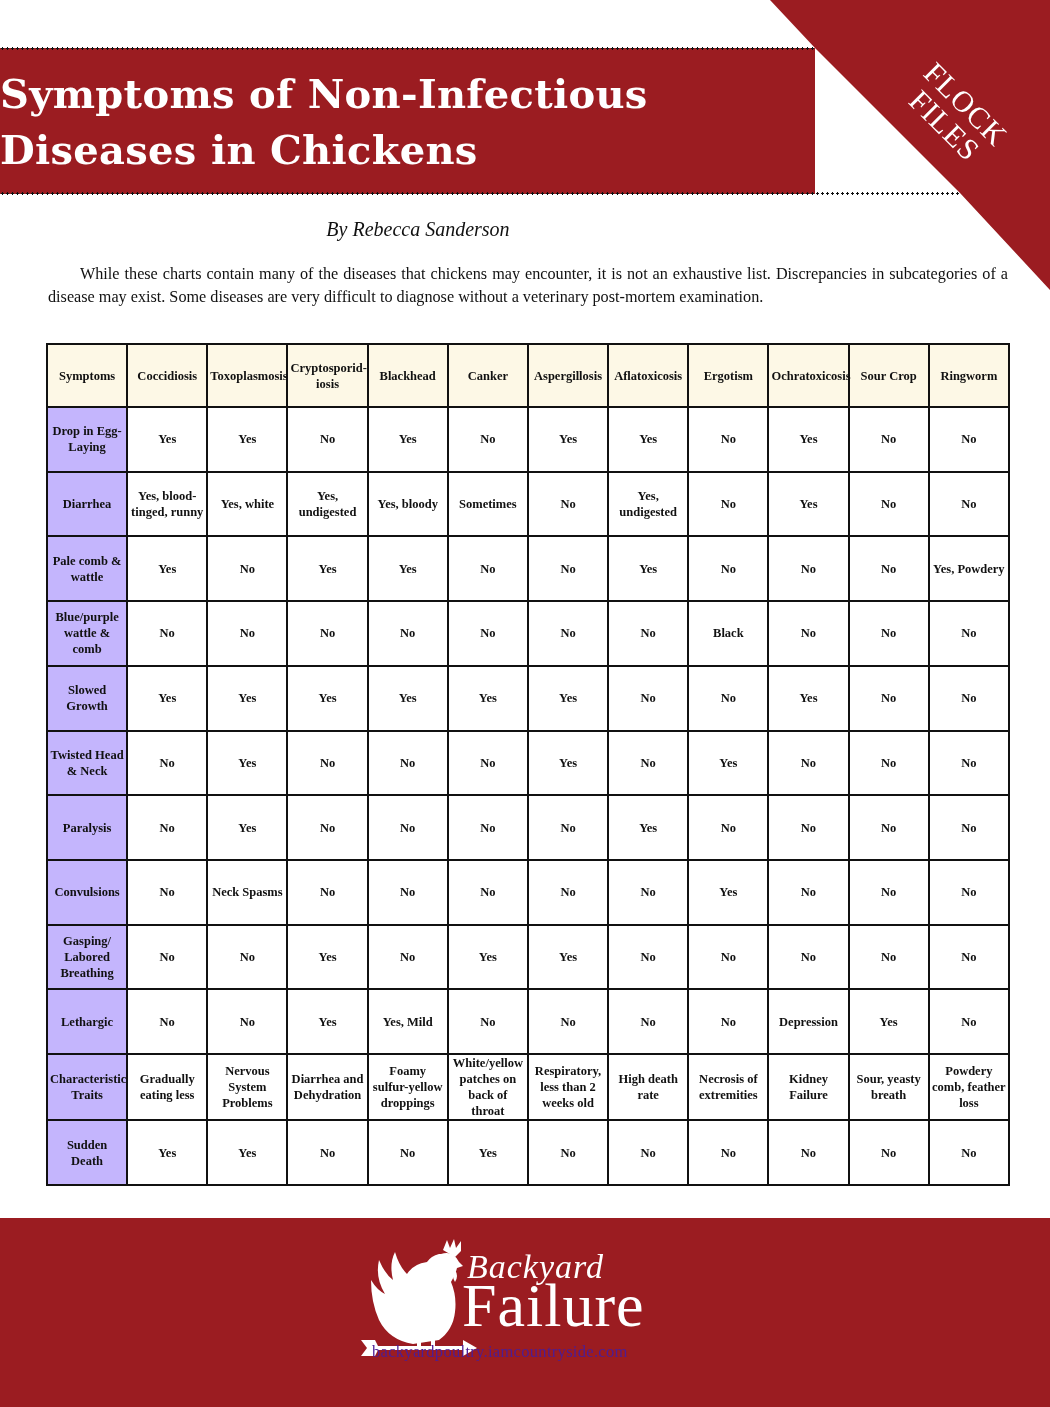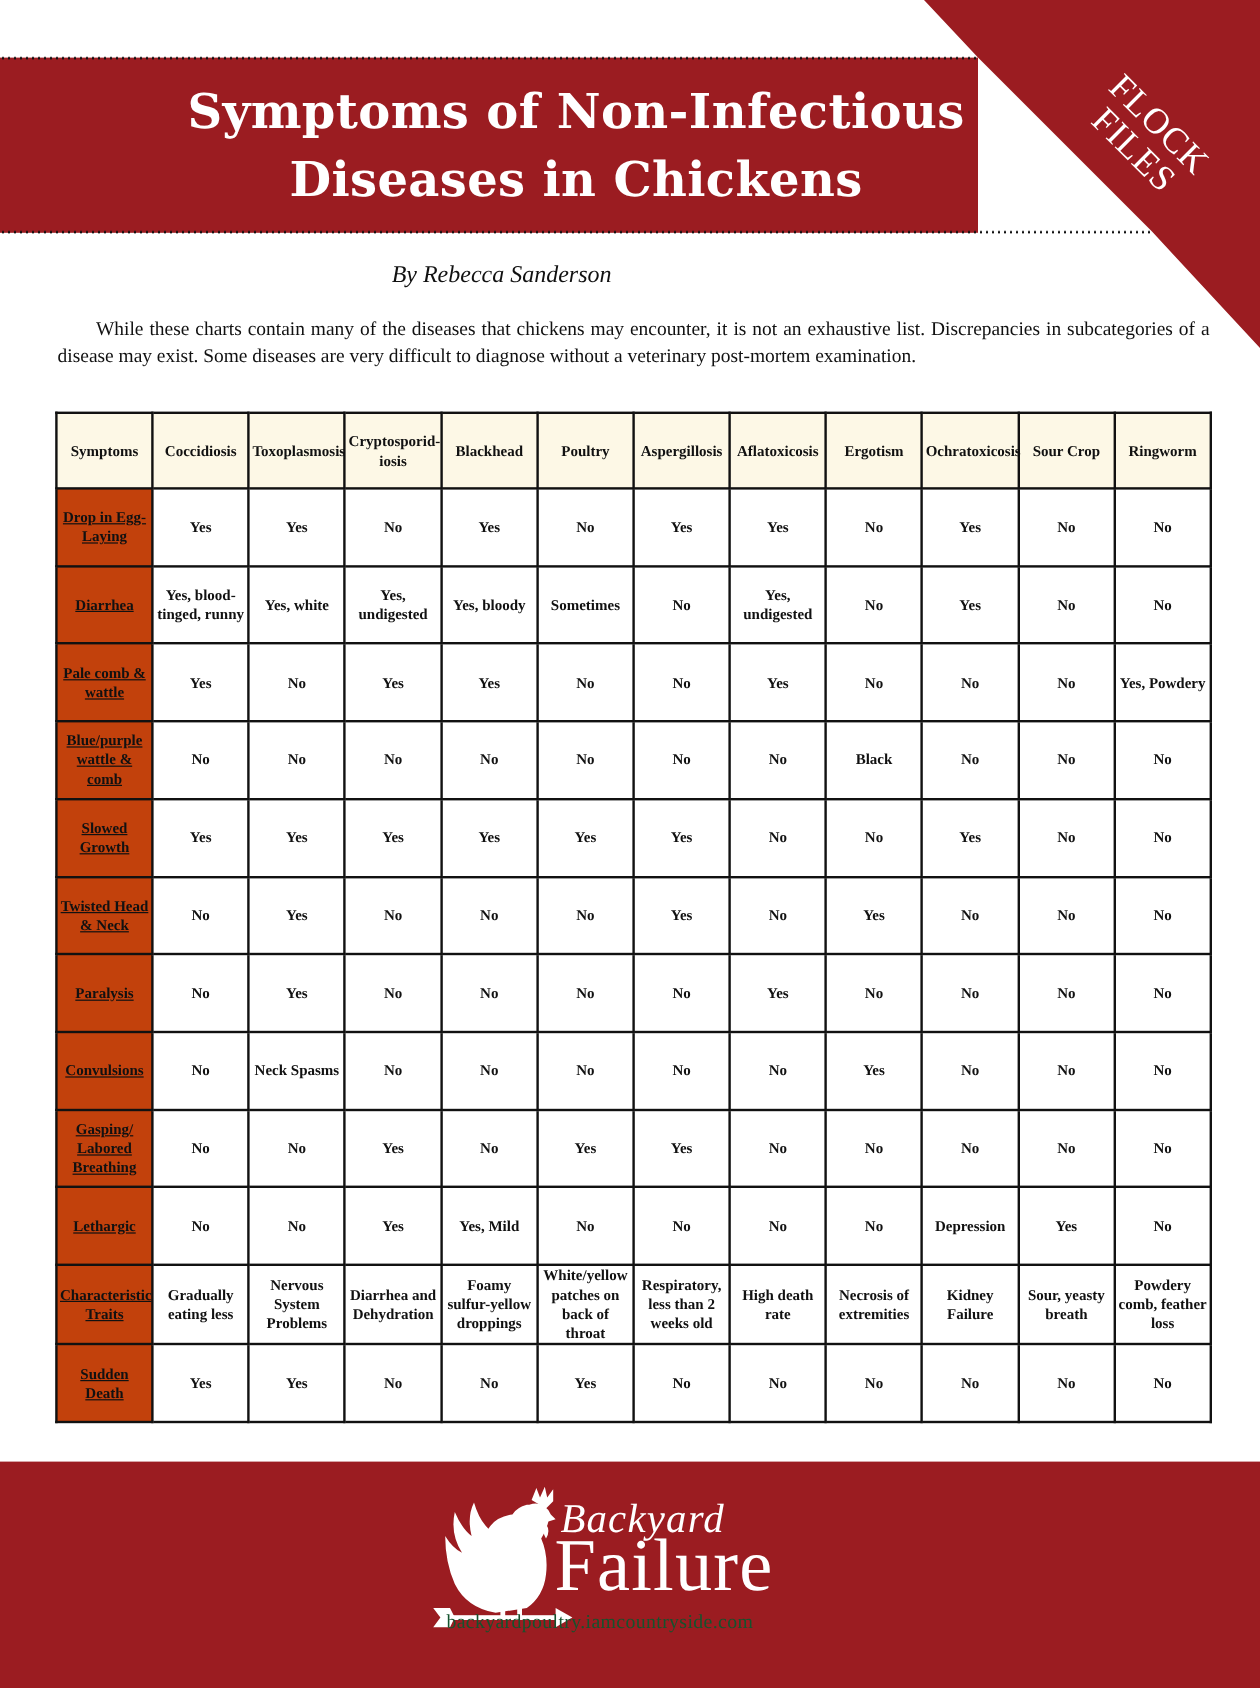--- a/index.html
+++ b/index.html
@@ -18,21 +18,21 @@
     background: #9b1c21;
   }
   .banner-dots-top, .banner-dots-bottom {
     position: absolute; left: 0; height: 3px;
     background-image: radial-gradient(circle, #111 1px, transparent 1.3px);
     background-size: 5px 3px; background-repeat: repeat-x;
   }
   .banner-dots-top { top: 47px; width: 815px; }
   .banner-dots-bottom { top: 192px; width: 960px; }
   .title {
-    position: absolute; left: 0; top: 66px; width: 960px; text-align: center;
+    position: absolute; left: 0; top: 66px; width: 960px; text-align: left;
     color: #ffffff; font-family: "DejaVu Serif", serif; font-weight: bold;
     font-size: 40px; line-height: 56px; letter-spacing: 0.3px;
   }
   .flock-files {
     position: absolute; left: 868px; top: 82px; width: 160px; height: 80px;
     transform: rotate(45deg); transform-origin: center;
     color: #ffffff; text-align: center;
     font-family: "Liberation Serif", serif; font-size: 30px; line-height: 30px;
     letter-spacing: 1px;
   }
@@ -49,39 +49,39 @@
     position: absolute; left: 46px; top: 343px; width: 964px; height: 843px;
     border-collapse: collapse; table-layout: fixed;
     border: 2px solid #d946ef;
   }
   table.grid td, table.grid th {
     border: 2px solid #111; text-align: center; vertical-align: middle;
     font-family: "Liberation Serif", serif; font-weight: bold;
     font-size: 12.5px; line-height: 16px; padding: 0 2px; color: #111;
   }
   table.grid thead th { background: #fdf8e6; height: 61px; }
-  table.grid tbody td.sym { background: #c2410c; text-decoration: underline; }
+  table.grid tbody td.sym { background: #c4b5fd; }
   table.grid tbody tr { height: 64.5px; }
   .footer {
     position: absolute; left: 0; top: 1218px; width: 1050px; height: 189px;
     background: #9b1c21;
   }
   .logo {
     position: absolute; left: 355px; top: 1228px; width: 340px; height: 140px;
   }
   .logo-backyard {
     position: absolute; left: 467px; top: 1248px; color: #fff;
     font-style: italic; font-size: 34px; letter-spacing: 1px;
   }
   .logo-poultry {
     position: absolute; left: 462px; top: 1270px; color: #fff;
     font-size: 62px; letter-spacing: 1px;
   }
   .logo-url {
-    position: absolute; left: 372px; top: 1342px; color: #14532d;
+    position: absolute; left: 372px; top: 1342px; color: #4c1d95;
     font-size: 16.5px; letter-spacing: 0.3px;
   }
 </style>
 </head>
 <body>
 
 <svg class="corner-flag" viewBox="0 0 1050 320" width="1050" height="320">
   <polygon points="770,0 1050,0 1050,290 960,193 815,48" fill="#9b1c21"></polygon>
 </svg>
 
@@ -103,21 +103,21 @@
 <div class="intro">While these charts contain many of the diseases that chickens may encounter, it is not an exhaustive list. Discrepancies in subcategories of a disease may exist. Some diseases are very difficult to diagnose without a veterinary post-mortem examination.</div>
 
 <table class="grid">
   <thead>
     <tr id="thead-row">
         <th>Symptoms</th>
         <th>Coccidiosis</th>
         <th>Toxoplasmosis</th>
         <th>Cryptosporid-iosis</th>
         <th>Blackhead</th>
-        <th>Poultry</th>
+        <th>Canker</th>
         <th>Aspergillosis</th>
         <th>Aflatoxicosis</th>
         <th>Ergotism</th>
         <th>Ochratoxicosis</th>
         <th>Sour Crop</th>
         <th>Ringworm</th>
       </tr>
   </thead>
   <tbody id="tbody">
       <tr>

